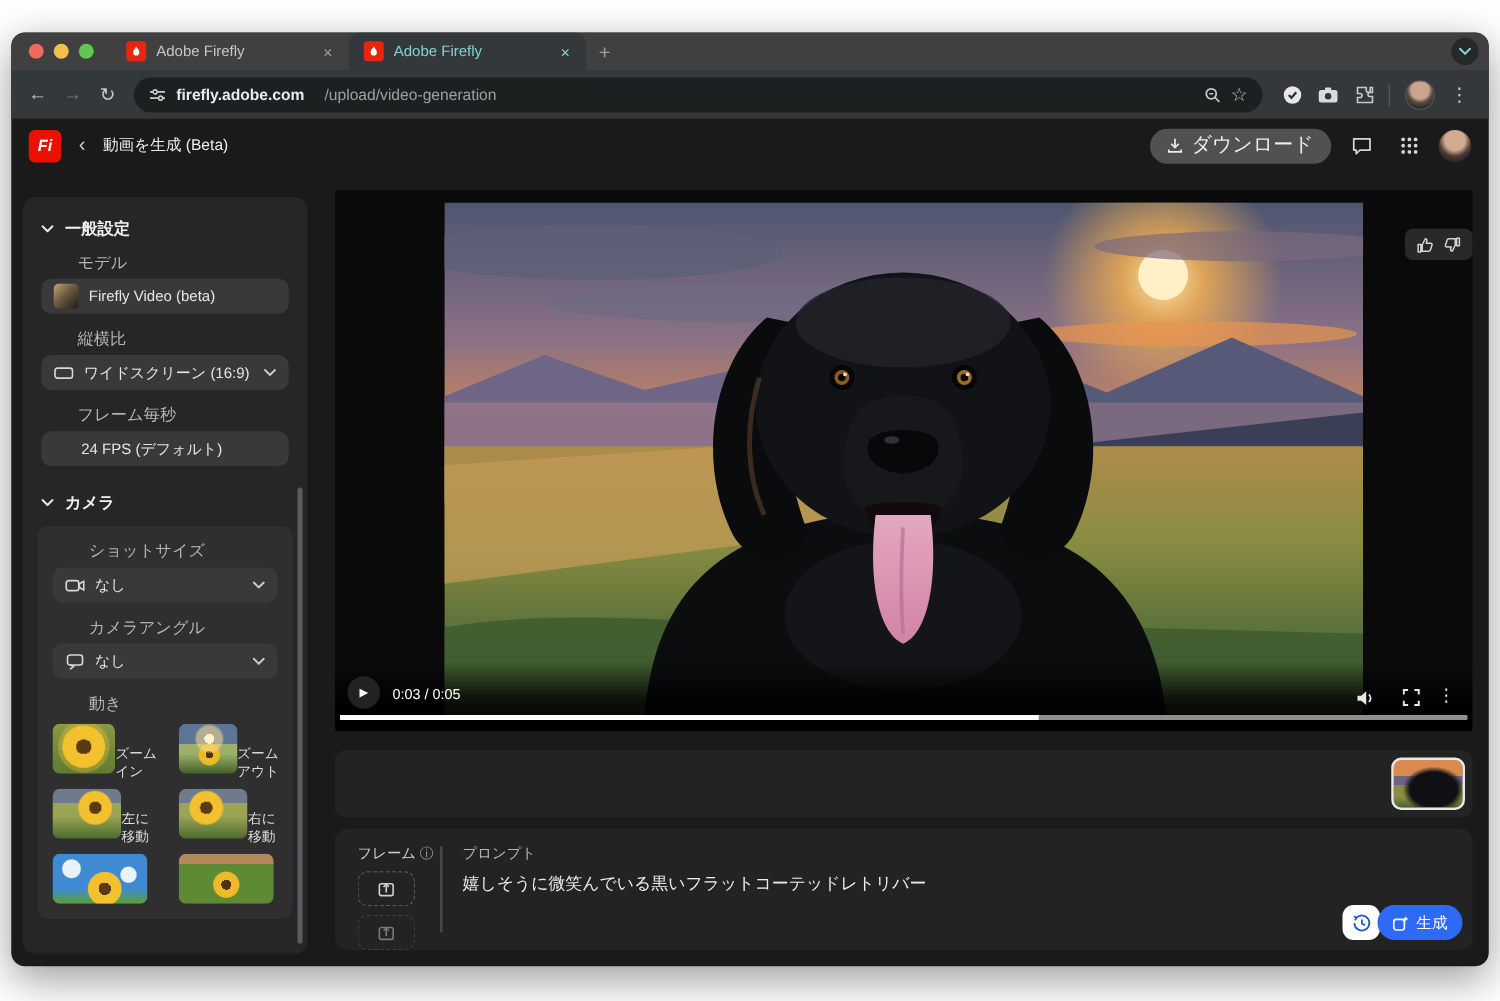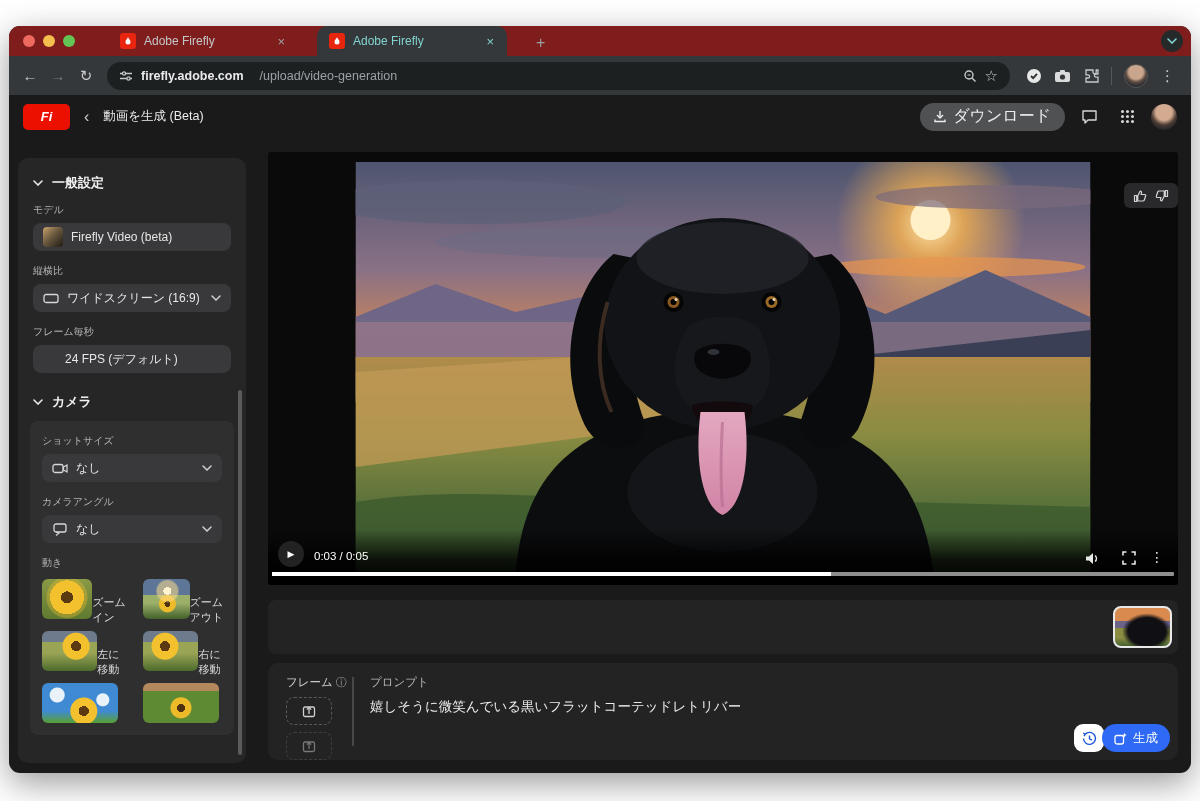--- a/index.html
+++ b/index.html
@@ -2,21 +2,21 @@
 <html><head>
 <meta charset="utf-8">
 <style>
   * { margin:0; padding:0; box-sizing:border-box; }
   html,body { width:1200px; height:801px; background:#ffffff; font-family:"Liberation Sans","DejaVu Sans",sans-serif; overflow:hidden; }
 
   .window { position:absolute; left:9px; top:26px; width:1182px; height:747px; border-radius:11px; overflow:hidden;
             background:#1a1a1b; box-shadow:0 10px 34px rgba(0,0,0,.4); }
 
   
-  .tabstrip { position:absolute; left:0; top:0; width:100%; height:30px; background:#7f1d1d; display:flex; align-items:flex-end;gap:19px; }
+  .tabstrip { position:absolute; left:0; top:0; width:100%; height:30px; background:#404040; display:flex; align-items:flex-end; }
   .lights { display:flex; gap:8px; align-items:center; height:30px; padding:0 14px 0 14px; }
   .light { width:12px; height:12px; border-radius:50%; }
   .tab { height:30px; display:flex; align-items:center; gap:8px; padding:0 10px 0 12px; width:190px; font-size:12px; color:#c4c7c8; position:relative; }
   .tab.active { background:#35383b; border-radius:10px 10px 0 0; color:#82d3cf; }
   .tab .tlabel { flex:1; white-space:nowrap; overflow:hidden; }
   .tab .close { font-size:13px; color:#9aa0a3; padding:0 3px; }
   .tab.active .close { color:#82d3cf; }
   .favicon { width:16px; height:16px; border-radius:3px; background:#e8250f; display:flex; align-items:center; justify-content:center; flex:none; }
   .newtab { color:#9aa0a3; font-size:16px; padding:4px 10px; }
   .tabsearch { position:absolute; right:8px; top:4px; width:22px; height:22px; border-radius:50%; background:#26292a; display:flex; align-items:center; justify-content:center; }
@@ -28,32 +28,32 @@
   .url { font-size:12.5px; color:#e8eaed; white-space:nowrap; overflow:hidden; }
   .url .path { color:#9aa0a6;margin-left:16px; }
   .pillspacer { flex:1; }
   .exticons { display:flex; align-items:center; gap:12px; padding:0 8px; color:#c7c9ca; }
   .sep { width:1px; height:18px; background:#55585a; }
   .avatar { width:24px; height:24px; border-radius:50%; background:radial-gradient(circle at 50% 32%, #c9a58c 0 38%, #5a4a40 55%, #23262c 80%); border:1px solid #555; }
   svg.ic { display:block; }
 
   
   .appheader { position:absolute; left:0; top:69px; width:100%; height:43px; display:flex; align-items:center; padding:0 14px; gap:10px; }
-  .filogo { width:47px; height:26px; border-radius:5px; background:#eb1000; color:#fff; font-weight:bold; font-style:italic; font-size:13px; display:flex; align-items:center; justify-content:center; }
+  .filogo { width:26px; height:26px; border-radius:5px; background:#eb1000; color:#fff; font-weight:bold; font-style:italic; font-size:13px; display:flex; align-items:center; justify-content:center; }
   .backchev { color:#cccccc; font-size:16px; padding:0 4px; }
   .apptitle { font-size:12.5px; color:#ececec; }
   .hspacer { flex:1; }
   .dlbtn { height:28px; border-radius:14px; background:#505153; color:#ececec; font-size:16px; display:flex; align-items:center; gap:7px; padding:0 14px; }
   .hicon { width:28px; height:28px; display:flex; align-items:center; justify-content:center; color:#d6d6d6; }
   .appavatar { width:26px; height:26px; border-radius:50%; background:radial-gradient(circle at 50% 32%, #d3ab90 0 36%, #4a3a33 58%, #20232a 82%); }
 
   
   .sidebar { position:absolute; left:9px; top:132px; width:228px; height:605px; background:#262627; border-radius:10px; overflow:hidden; padding:16px 15px 0 15px; }
   .sectionrow { display:flex; align-items:center; gap:9px; height:18px; margin-bottom:10px; color:#f0f0f0; font-size:13px; font-weight:bold; }
-  .slabel { font-size:10px; color:#b5b5b6; margin-bottom:5px; height:16px; line-height:16px; }
+  .slabel { font-size:13px; color:#b5b5b6; margin-bottom:5px; height:16px; line-height:16px;margin-left:29px; }
   .field { display:flex; align-items:center; gap:8px; height:28px; background:#39393b; border-radius:8px; padding:0 10px; font-size:12px; color:#e6e6e6; margin-bottom:12px; }
   .field.last { margin-bottom:20px;padding-left:32px; }
   .modelthumb { width:20px; height:20px; border-radius:4px; background:linear-gradient(135deg,#caa46a 0%,#6b5a40 45%,#1f1a14 100%); flex:none; }
   .fchev { margin-left:auto; }
   .innerpanel { background:#2f2f30; border-radius:8px; padding:12px; margin:0 -3px; }
   .motiongrid { display:grid; grid-template-columns:1fr 1fr; column-gap:14px; row-gap:12px; }
   .motion { display:flex; flex-direction:row; align-items:center; }
   .thumb { width:76px; height:40px; border-radius:6px; }
   .mlabel { font-size:11px; color:#dddddd; margin-top:5px; height:14px; }
   

